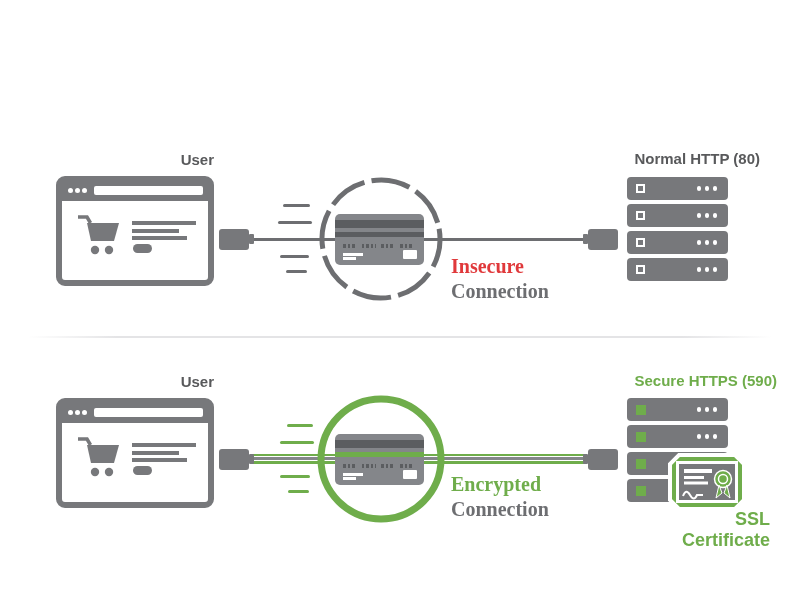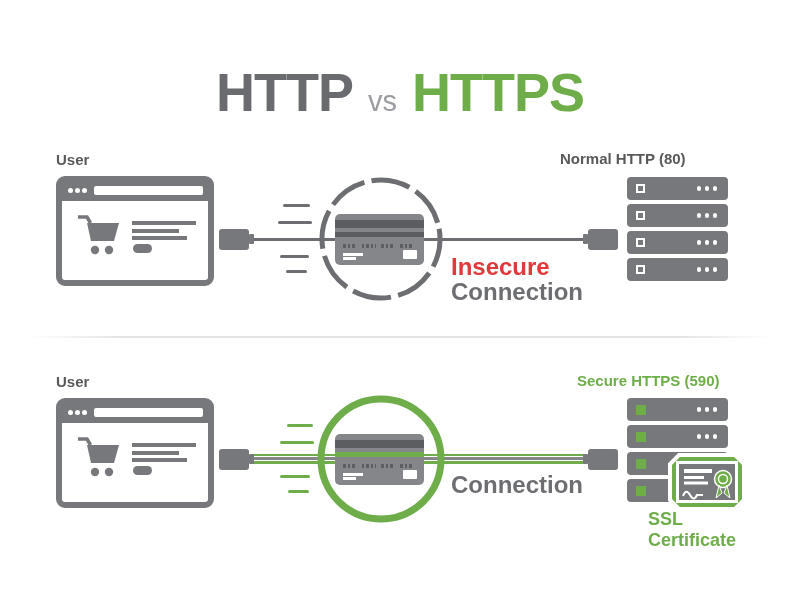--- a/index.html
+++ b/index.html
@@ -7,23 +7,23 @@
          font-family:"Liberation Sans",sans-serif;}
 
   
   .title{position:absolute;top:64px;left:0;right:0;text-align:center;line-height:1.05;white-space:nowrap;}
   .t-big{font-size:54px;font-weight:bold;letter-spacing:-1px;}
   .t-http{color:var(--gray-title,#6a6b6e);}
   .t-https{color:var(--green,#6fad4b);}
   .t-vs{font-size:29px;font-weight:400;color:var(--gray-vs,#9a9ca0);margin:0 15px;}
 
   
-  .icon-label{position:absolute;font-size:15px;font-weight:bold;color:var(--gray-text,#58595b);text-align:left;}
+  .icon-label{position:absolute;font-size:15px;font-weight:bold;color:var(--gray-text,#58595b);text-align:right;}
   .icon-label.green{color:var(--green,#6fad4b);}
-  .status{position:absolute;font-size:24px;font-weight:bold;line-height:25px;color:var(--gray-line,#6d6e71);}
+  .status{position:absolute;font-size:20px;font-weight:bold;line-height:25px;color:var(--gray-line,#6d6e71);font-family:Liberation Serif, serif;}
   .status .w-red{color:var(--red,#e0393b);}
   .status .w-green{color:var(--green,#6fad4b);}
 
   
   .browser{position:absolute;left:56px;width:158px;height:110px;box-sizing:border-box;
            border:6px solid var(--gray-icon,#77787b);border-radius:9px;background:#fff;}
   .browser-bar{position:relative;height:20px;background:var(--gray-icon,#77787b);margin:-1px;-webkit-margin:0;}
   .browser-bar .dot{position:absolute;top:7px;width:5px;height:5px;border-radius:50%;background:#fff;}
   .browser-bar .d1{left:7px}.browser-bar .d2{left:14px}.browser-bar .d3{left:21px}
   .browser-bar .addr{position:absolute;left:33px;right:6px;top:5px;height:9px;background:#fff;border-radius:2px;}
@@ -75,23 +75,20 @@
                       var(--divider,#e4e4e6) 88%,rgba(0,0,0,0) 100%);}
 
   .cert{position:absolute;left:668px;top:453px;}
   .cert-label{position:absolute;left:648px;top:509px;width:122px;font-size:18px;}
 </style>
 </head>
 <body>
 
 <div class="stage">
 
-  <div class="title">
-    <span class="t-big t-http">HTTP</span><span class="t-vs">vs</span><span class="t-big t-https">HTTPS</span>
-  </div>
 
   <section>
     <div class="icon-label" style="left:56px;top:151px;width:158px;">User</div>
 
     <div class="browser" style="top:176px;">
       <div class="browser-bar">
         <span class="dot d1"></span>
         <span class="dot d2"></span>
         <span class="dot d3"></span>
         <div class="addr"></div>
@@ -231,20 +228,21 @@
           <i></i>
           <i></i>
           <i></i>
         </div>
       <div class="c-l1"></div>
       <div class="c-l2"></div>
       <div class="c-chip"></div>
     </div>
 
     <div class="status" style="left:451px;top:472px;">
+      <div class="w-green">Encrypted</div>
       <div>Connection</div>
     </div>
 
     <div class="icon-label green" style="left:577px;top:372px;width:200px;">Secure HTTPS (590)</div>
 
     <div class="server-stack" style="top:398px;">
       <div class="server">
         <span class="sq green"></span>
         <span class="sdots">
             <i></i>

